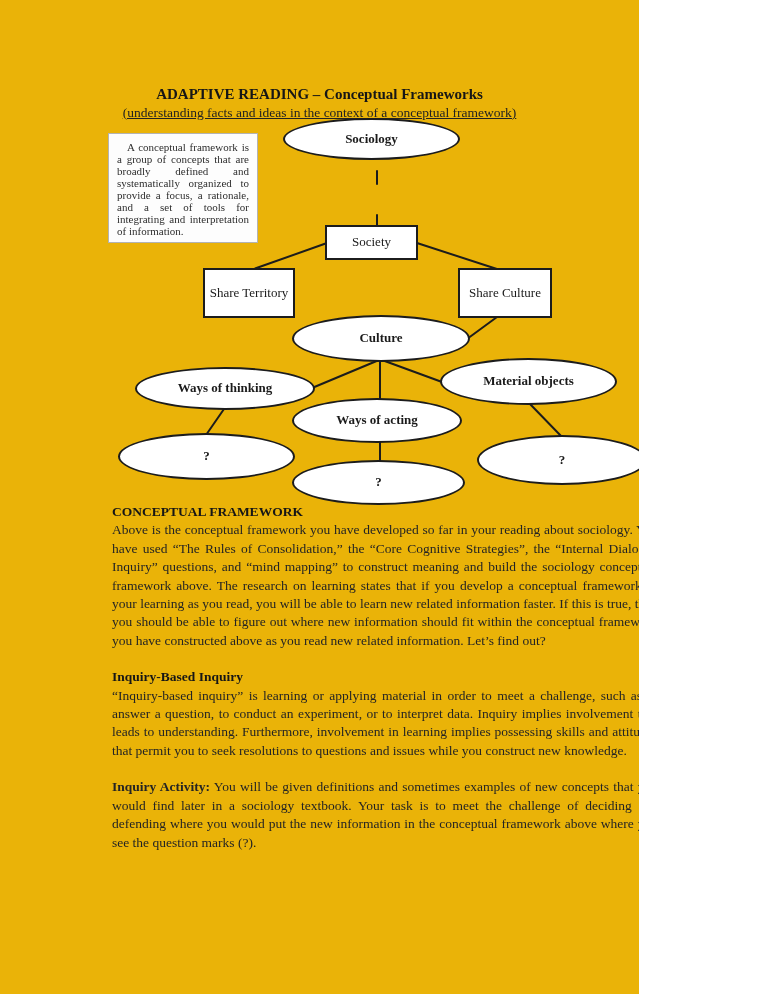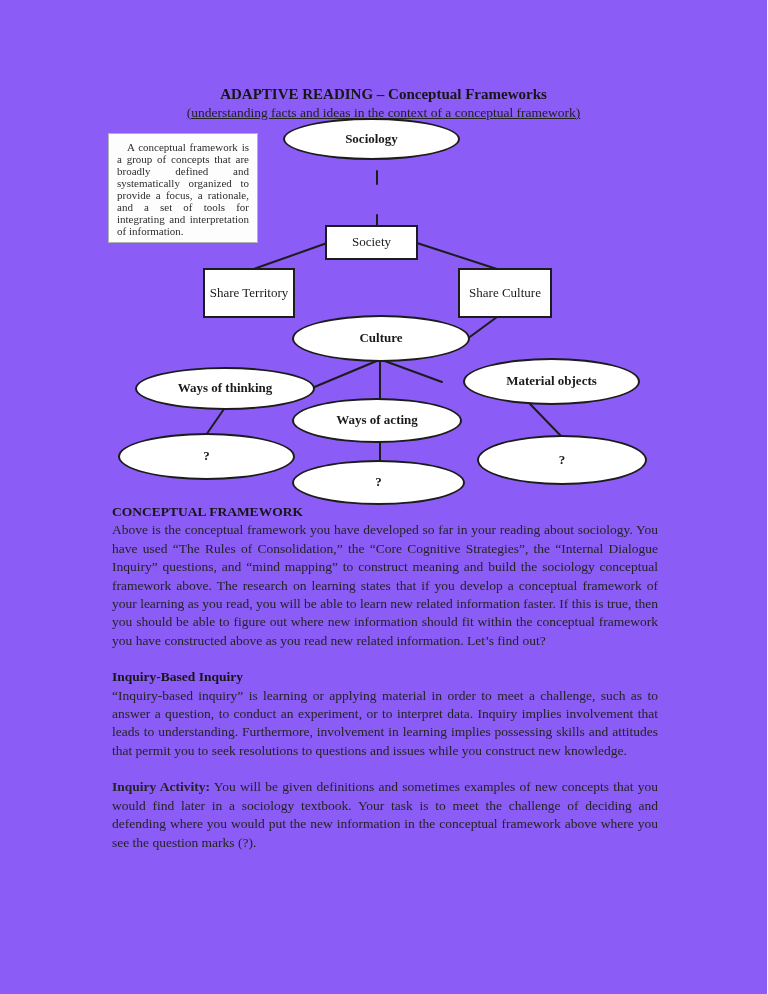--- a/index.html
+++ b/index.html
@@ -1,18 +1,18 @@
 <!DOCTYPE html>
 <html><head>
 <meta charset="utf-8">
 <style>
   html,body { margin:0; padding:0; background:#fff; }
   .page {
-    position:relative; width:724px; height:994px; background:#8b5cf6;
-    font-family:"Liberation Serif", serif; color:#1f1f1f; overflow:hidden;padding-left:43px;
+    position:relative; width:639px; height:994px; background:#eab308;
+    font-family:"Liberation Serif", serif; color:#1f1f1f; overflow:hidden;
   }
   .doc-title {
     position:absolute; top:86px; left:0; right:0; text-align:center;
     font-size:15px; font-weight:bold; color:#161616;
   }
   .doc-subtitle {
     position:absolute; top:105px; left:0; right:0; text-align:center;
     font-size:13.5px; color:#222;text-decoration:underline;
   }
   .diagram { position:absolute; top:0; left:0; width:768px; height:520px; }
@@ -73,21 +73,21 @@
     <div class="node" style="left:325px; top:225px; width:93px; height:35px;">Society</div>
 
     <div class="node" style="left:458px; top:268px; width:94px; height:50px;">Share Culture</div>
 
     <div class="node ellipse bold" style="left:292px; top:315px; width:178px; height:47px;">Culture</div>
 
     <div class="node ellipse bold" style="left:135px; top:367px; width:180px; height:43px;">Ways of thinking</div>
 
     <div class="node ellipse bold" style="left:292px; top:398px; width:170px; height:45px;">Ways of acting</div>
 
-    <div class="node ellipse bold" style="left:463px; top:358px; width:177px; height:47px;">Material objects</div>
+    <div class="node ellipse bold" style="left:440px; top:358px; width:177px; height:47px;">Material objects</div>
 
     <div class="node ellipse bold" style="left:118px; top:433px; width:177px; height:47px;">?</div>
 
     <div class="node ellipse bold" style="left:292px; top:460px; width:173px; height:45px;">?</div>
 
     <div class="node ellipse bold" style="left:477px; top:435px; width:170px; height:50px;">?</div>
   </div>
 
   <div class="body-text">
     <h3>CONCEPTUAL FRAMEWORK</h3>

